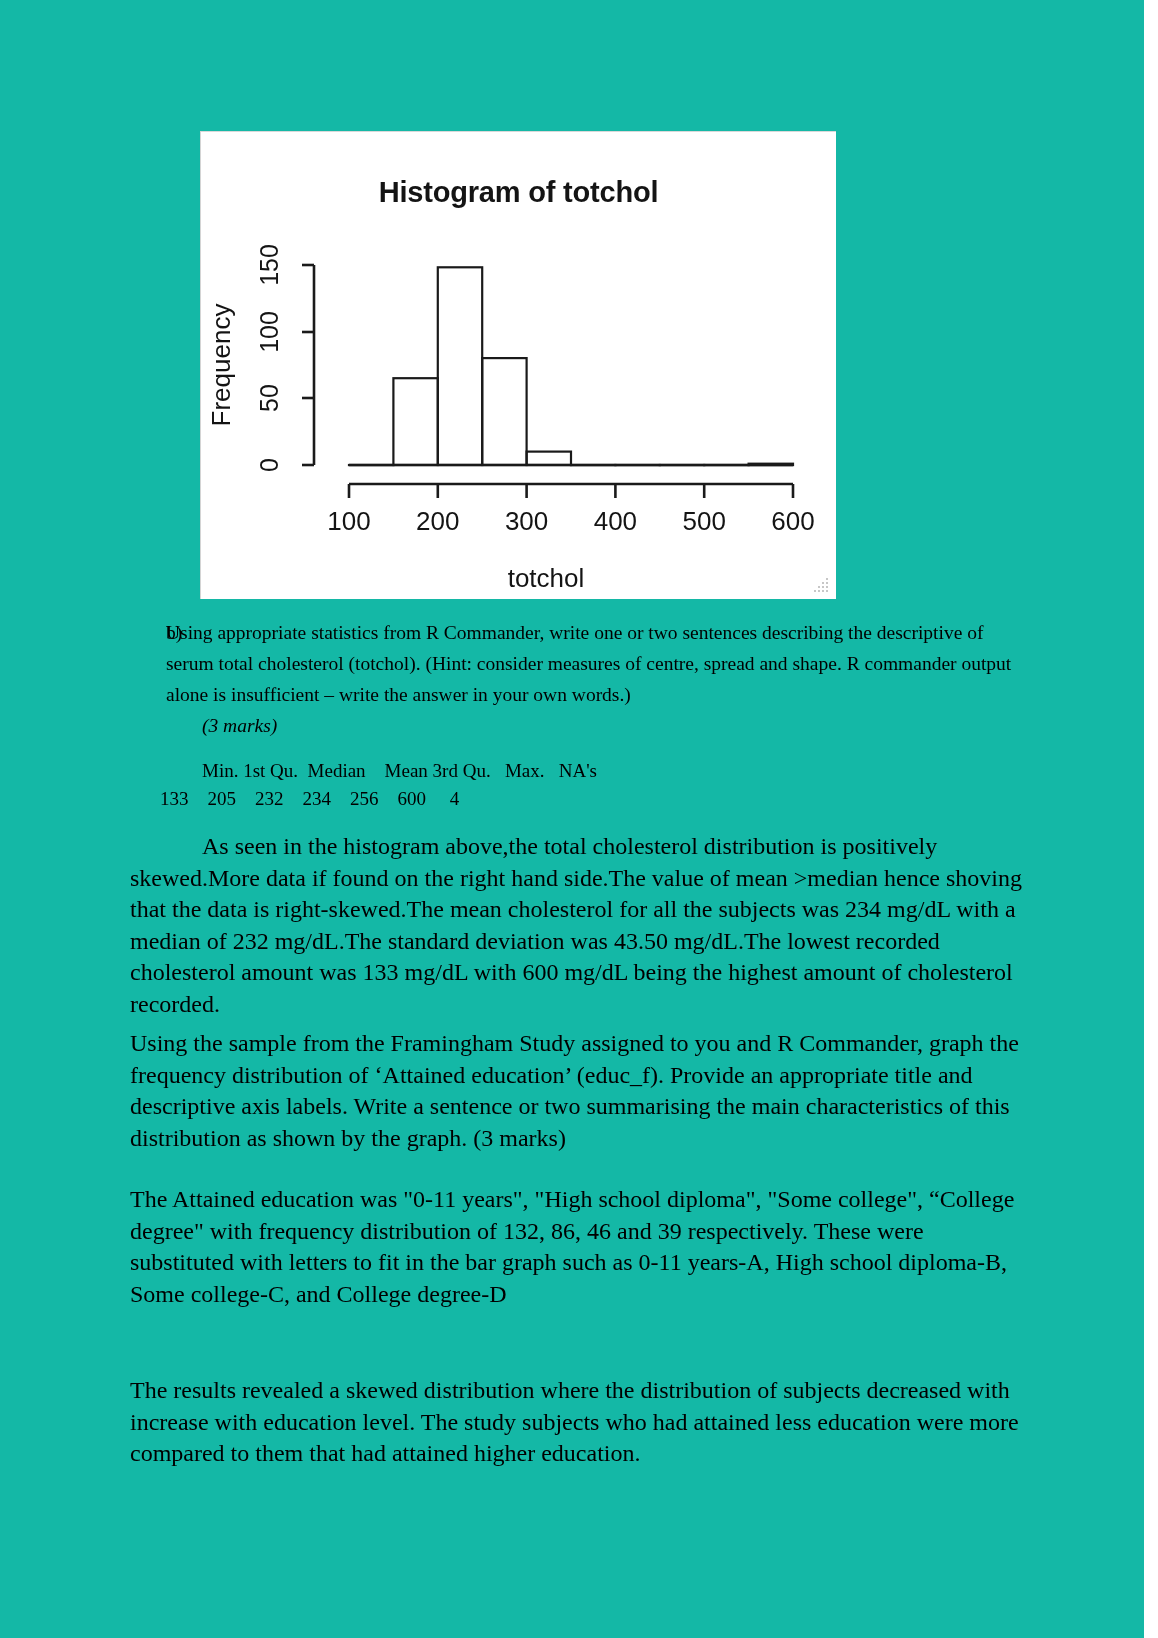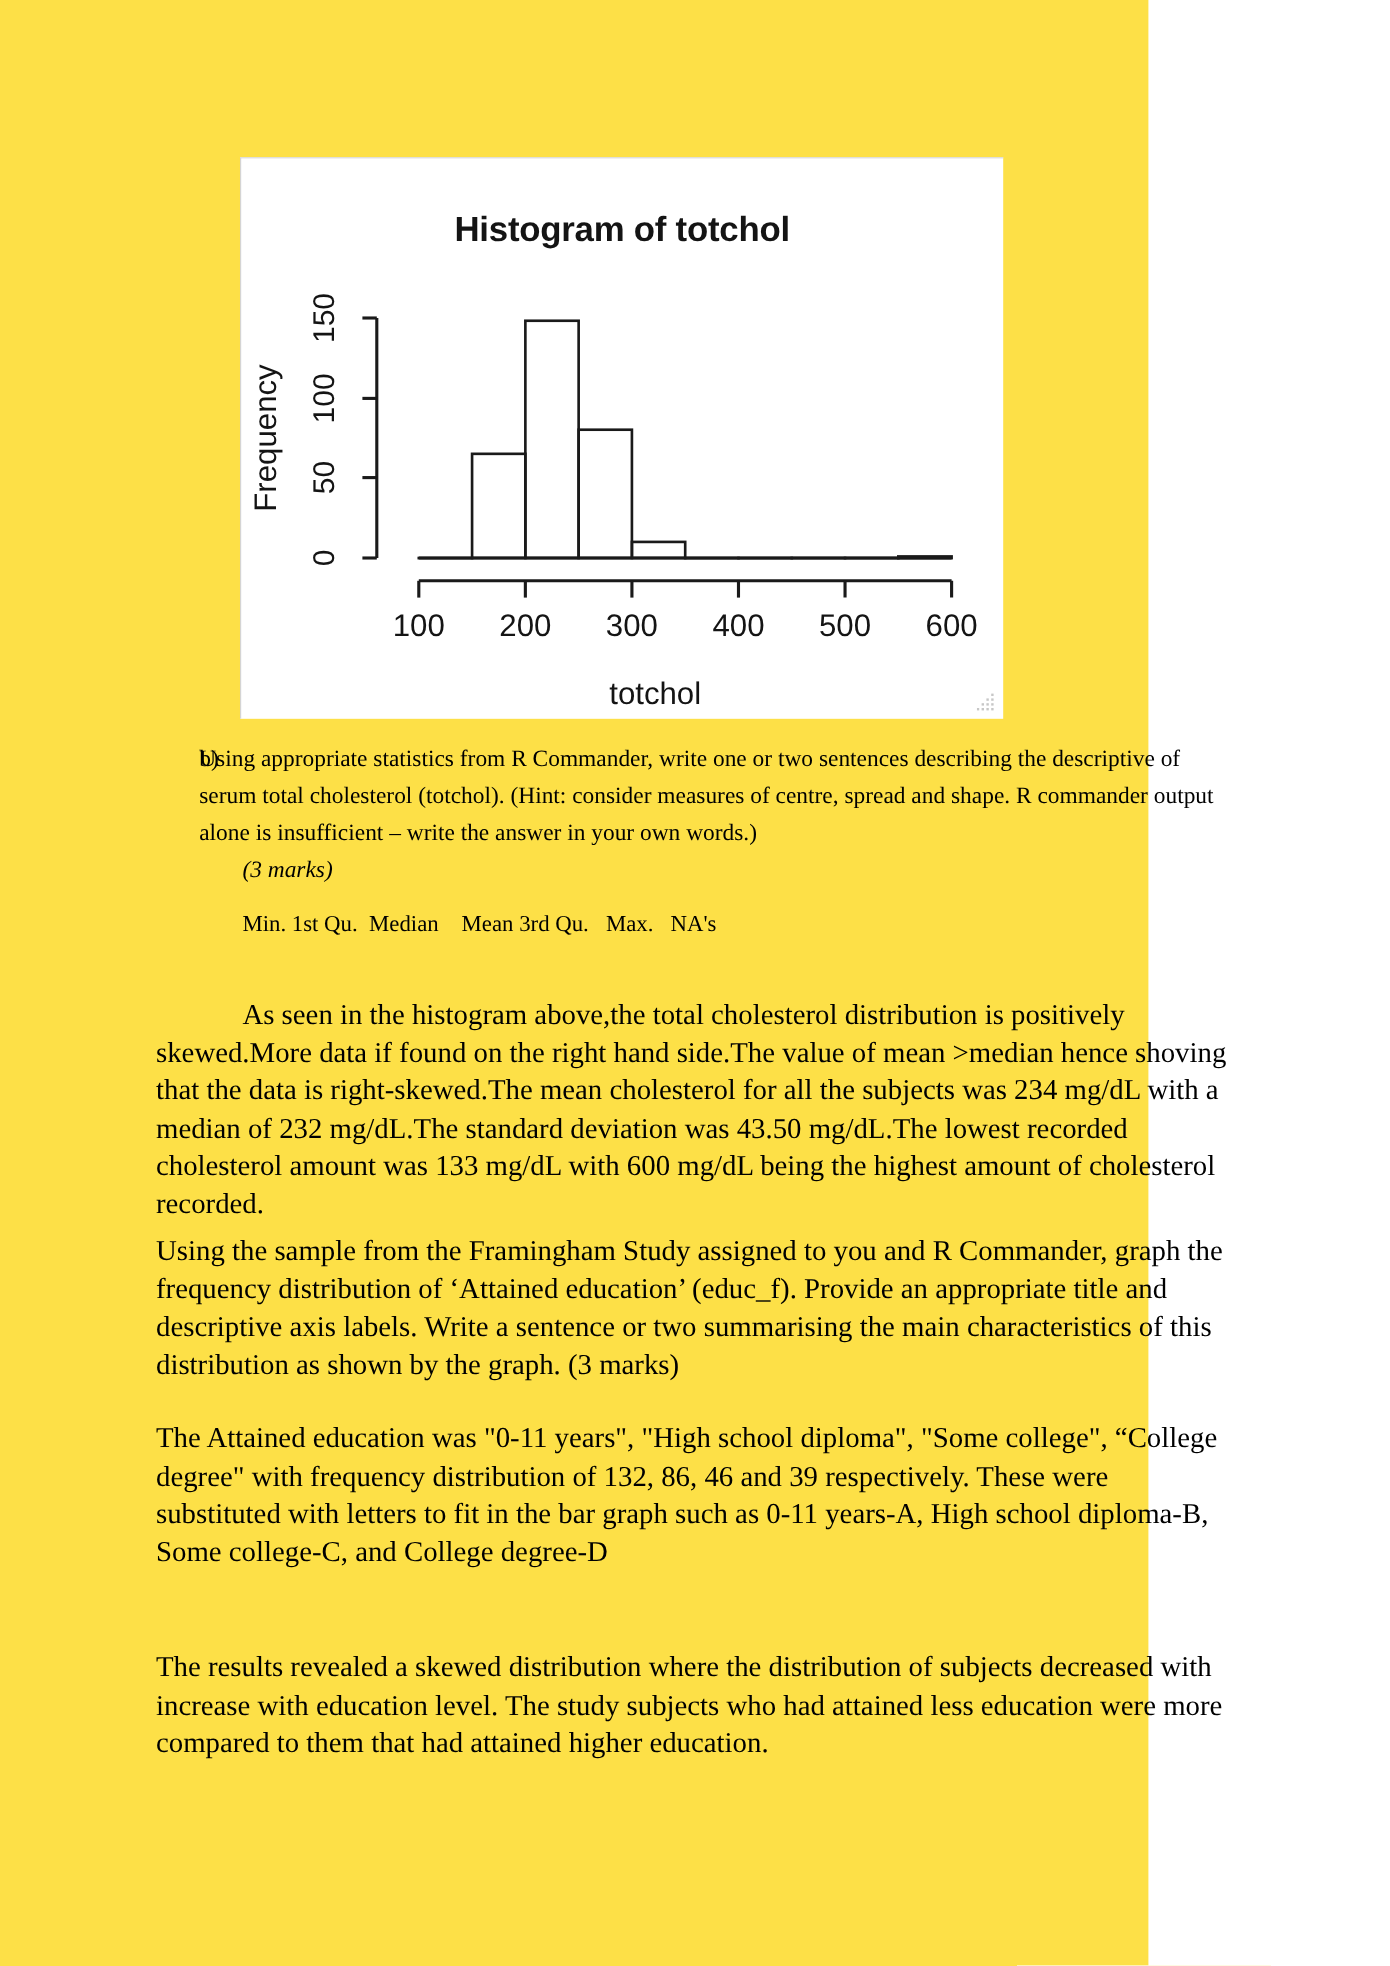--- a/index.html
+++ b/index.html
@@ -11,23 +11,23 @@
   body {
     width: 1158px;
     height: 1638px;
     font-family: "Liberation Serif", serif;
     color: #000000;
     position: relative;
     overflow: hidden;
   }
   .page {
     position: relative;
-    width: 957px;
+    width: 1144px;
     height: 1638px;
-    background: #fde047;
+    background: #14b8a6;
   }
 
   
   .figure-block {
     position: absolute;
     left: 200px;
     top: 131px;
     width: 636px;
     height: 468px;
     border-left: 1px solid #d4d4d4;
@@ -224,20 +224,21 @@
   <div class="q-item">
     <div class="q-item-row">
       <span class="q-marker">b)</span>
       <span class="q-text">Using appropriate statistics from R Commander, write one or two sentences describing the descriptive of serum total cholesterol (totchol). (Hint: consider measures of centre, spread and shape. R commander output alone is insufficient – write the answer in your own words.)</span>
     </div>
     <div class="q-marks">(3 marks)</div>
   </div>
 
   <div class="stats-table">
     <div class="stats-header">Min. 1st Qu.  Median    Mean 3rd Qu.   Max.   NA's</div>
+    <div class="stats-values">133    205    232    234    256    600     4</div>
   </div>
 
   <div class="para indent-first p-answer1">As seen in the histogram above,the total cholesterol distribution is positively skewed.More data if found on the right hand side.The value of mean &gt;median hence shoving that the data is right-skewed.The mean cholesterol for all the subjects was 234 mg/dL  with a median of 232 mg/dL.The standard deviation was 43.50 mg/dL.The lowest recorded cholesterol amount was 133 mg/dL with 600 mg/dL being the highest amount of cholesterol recorded.</div>
 
 
   <div class="para p-q3body">Using the sample from the Framingham Study assigned to you and R Commander, graph the frequency distribution of ‘Attained education’ (educ_f). Provide an appropriate title and descriptive axis labels. Write a sentence or two summarising the main characteristics of this distribution as shown by the graph. (3 marks)</div>
 
   <div class="para p-edu">The Attained education was "0-11 years", "High school diploma", "Some college", “College degree" with frequency distribution of 132, 86, 46 and 39 respectively. These were substituted with letters to fit in the bar graph such as 0-11 years-A, High school diploma-B, Some college-C, and College degree-D</div>
 
   <div class="para p-results">The results revealed a skewed distribution where the distribution of subjects decreased with increase with education level. The study subjects who had attained less education were more compared to them that had attained higher education.</div>

